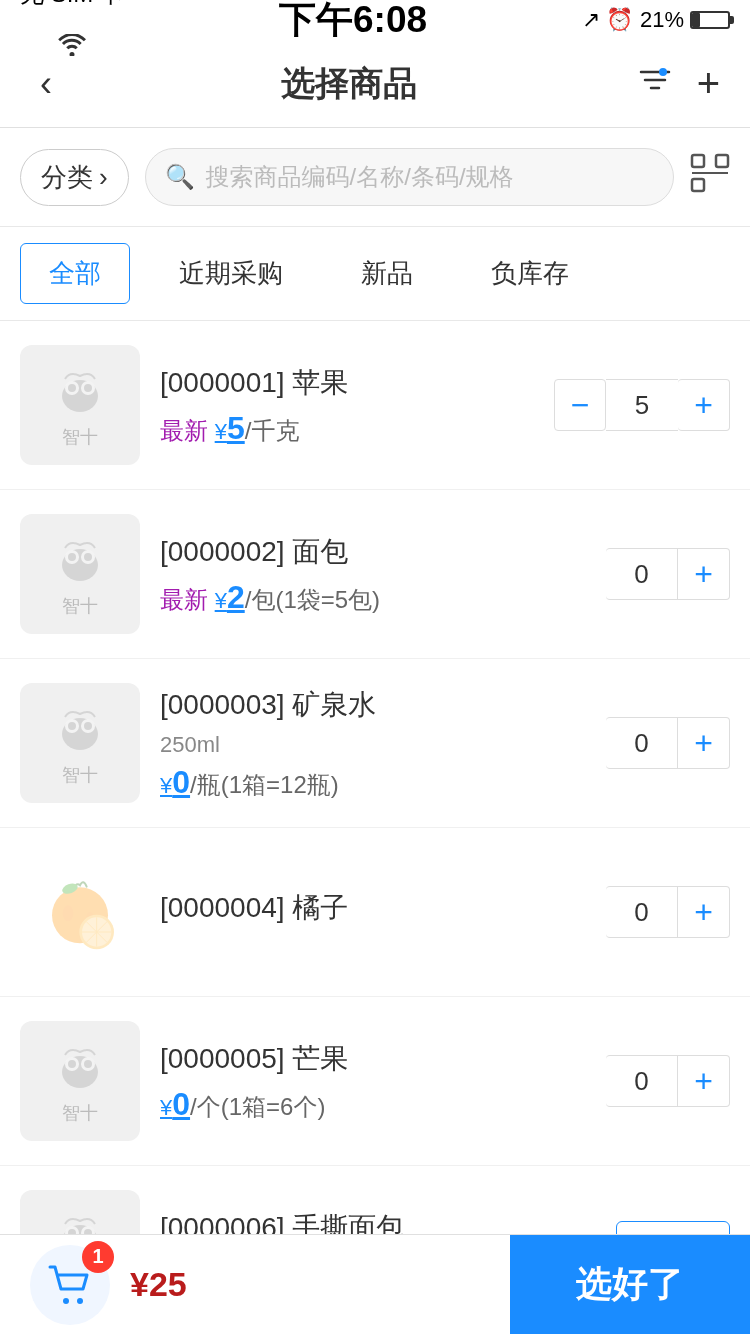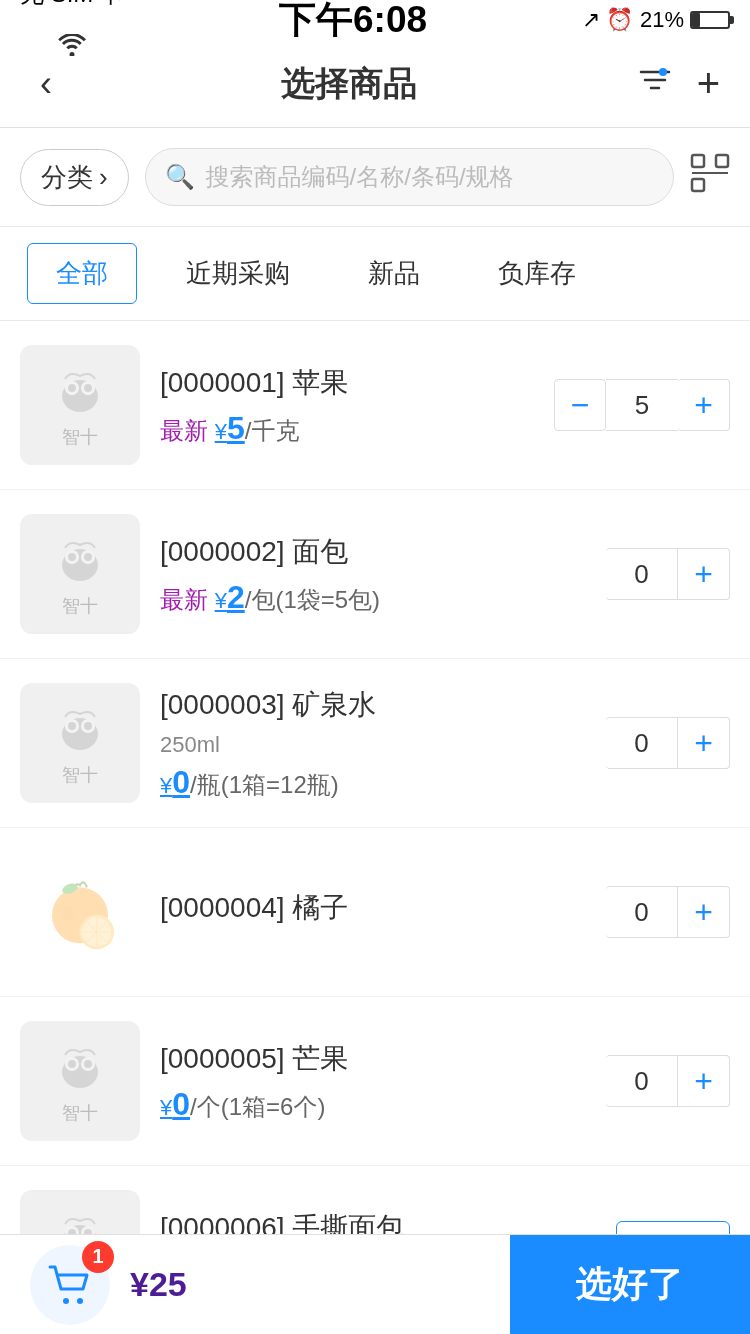--- a/index.html
+++ b/index.html
@@ -108,21 +108,21 @@
     .scan-icon {
       font-size: 32px;
       color: #555;
       cursor: pointer;
     }
 
     
     .tab-bar {
       background: #fff;
       display: flex;
-      padding: 16px 27px;
+      padding: 16px 20px;
       gap: 20px;
       border-bottom: 1px solid #e8e8e8;
     }
     .tab-item {
       padding: 12px 28px;
       border-radius: 6px;
       font-size: 26px;
       cursor: pointer;
       border: 1px solid transparent;
       color: #333;
@@ -280,21 +280,21 @@
       height: 32px;
       font-size: 20px;
       display: flex;
       align-items: center;
       justify-content: center;
       font-weight: 700;
     }
     .cart-total {
       font-size: 34px;
       font-weight: 700;
-      color: #4c1d95;
+      color: #b91c1c;
     }
     .confirm-btn {
       width: 240px;
       height: 100px;
       background: #1a8cff;
       color: #fff;
       font-size: 36px;
       font-weight: 600;
       border: none;
       cursor: pointer;

